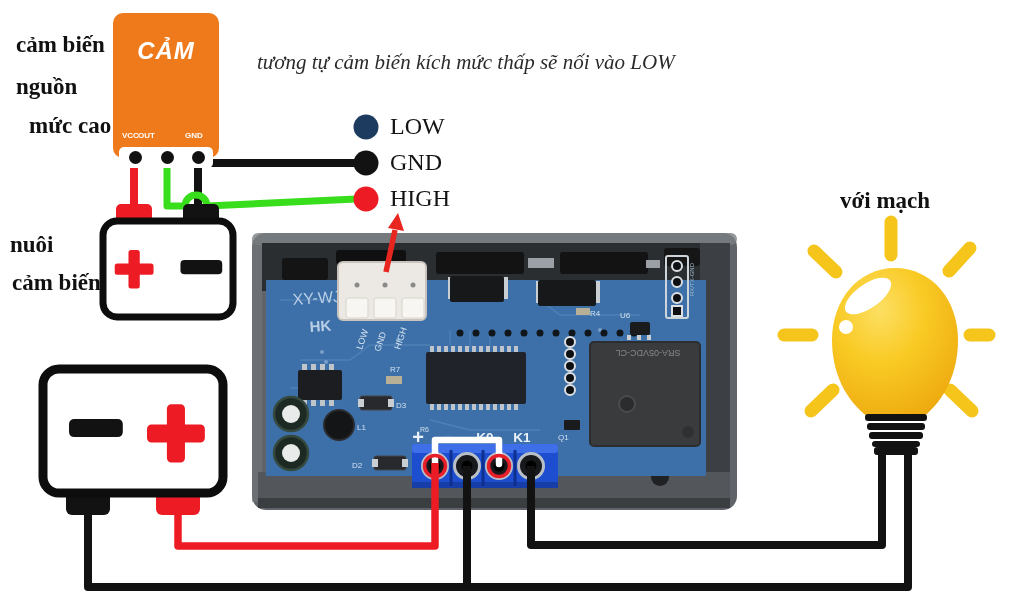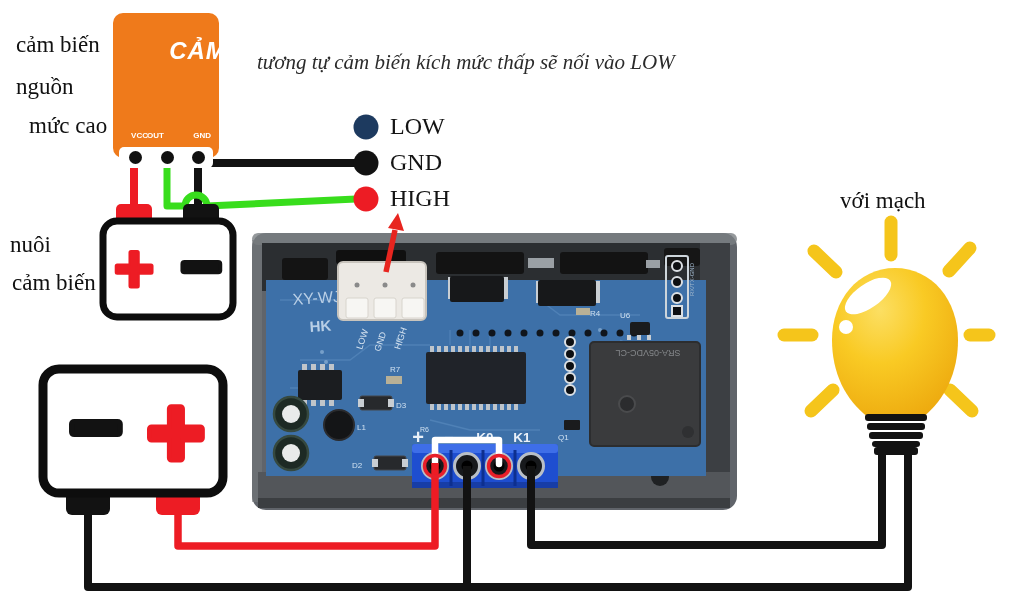--- a/index.html
+++ b/index.html
@@ -1,31 +1,31 @@
 <!DOCTYPE html>
 <html><head>
 <meta charset="utf-8">
 <style>
   html,body{margin:0;padding:0;background:#fff;}
   #canvas{position:relative;width:1024px;height:608px;background:#ffffff;overflow:hidden;
           font-family:"Liberation Serif","DejaVu Serif",serif;}
   #diagram-svg{position:absolute;left:0;top:0;z-index:1;}
   .overlay{position:absolute;z-index:2;}
-  .serif-bold{font-family:"Liberation Serif","DejaVu Serif",serif;font-weight:normal;
+  .serif-bold{font-family:"Liberation Serif","DejaVu Serif",serif;font-weight:bold;
               font-size:23px;color:#111;line-height:1.1;white-space:nowrap;}
   .serif-reg{font-family:"Liberation Serif","DejaVu Serif",serif;font-size:24px;color:#141414;white-space:nowrap;}
   .italic-note{font-family:"Liberation Serif","DejaVu Serif",serif;font-style:italic;
                font-size:21px;color:#2b2b2b;white-space:nowrap;}
   
   #sensor-module{position:absolute;left:113px;top:13px;width:106px;height:145px;
                  background:#ef7a1b;border-radius:10px;z-index:2;}
   .module-title{position:absolute;width:100%;text-align:center;color:#fff;
                 font-family:"Liberation Sans","DejaVu Sans",sans-serif;
-                font-weight:900;font-style:italic;font-size:24px;letter-spacing:1px;margin-left:32px;}
-  .pin-label{position:absolute;top:118px;width:26px;text-align:right;color:#fff;
+                font-weight:900;font-style:italic;font-size:24px;letter-spacing:1px;}
+  .pin-label{position:absolute;top:118px;width:26px;text-align:left;color:#fff;
              font-family:"Liberation Sans","DejaVu Sans",sans-serif;font-size:8px;font-weight:bold;}
   .pin-strip{position:absolute;left:6px;top:134px;width:94px;height:21px;background:#fff;border-radius:5px;}
   .pin-dot{position:absolute;top:4px;width:13px;height:13px;border-radius:50%;background:#111;}
 </style>
 </head>
 <body>
 
 <div id="canvas">
 
 <svg id="diagram-svg" width="1024" height="608" viewBox="0 0 1024 608">

